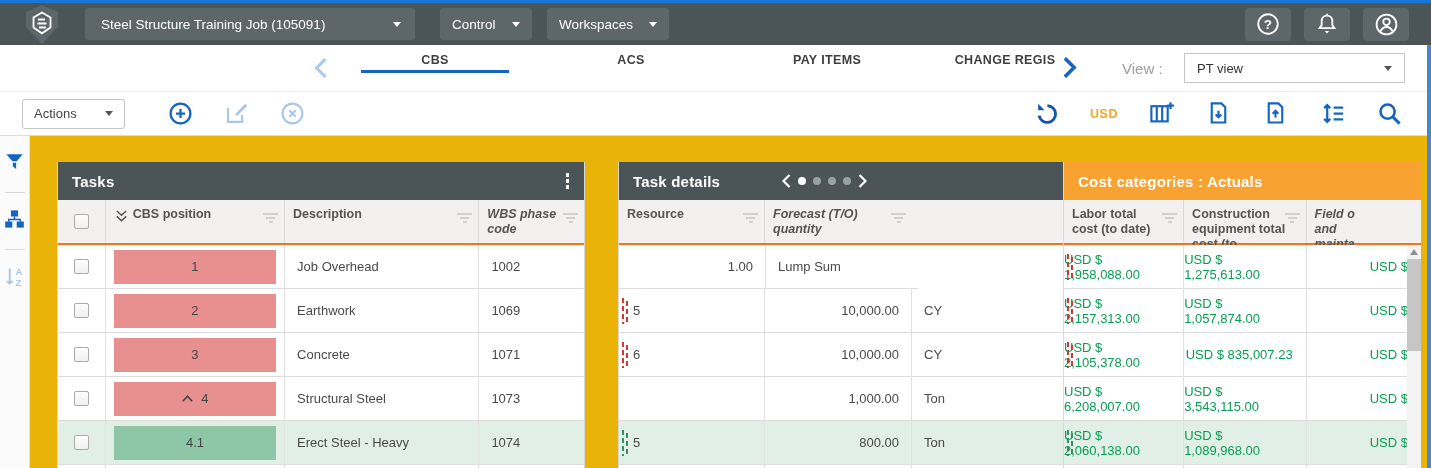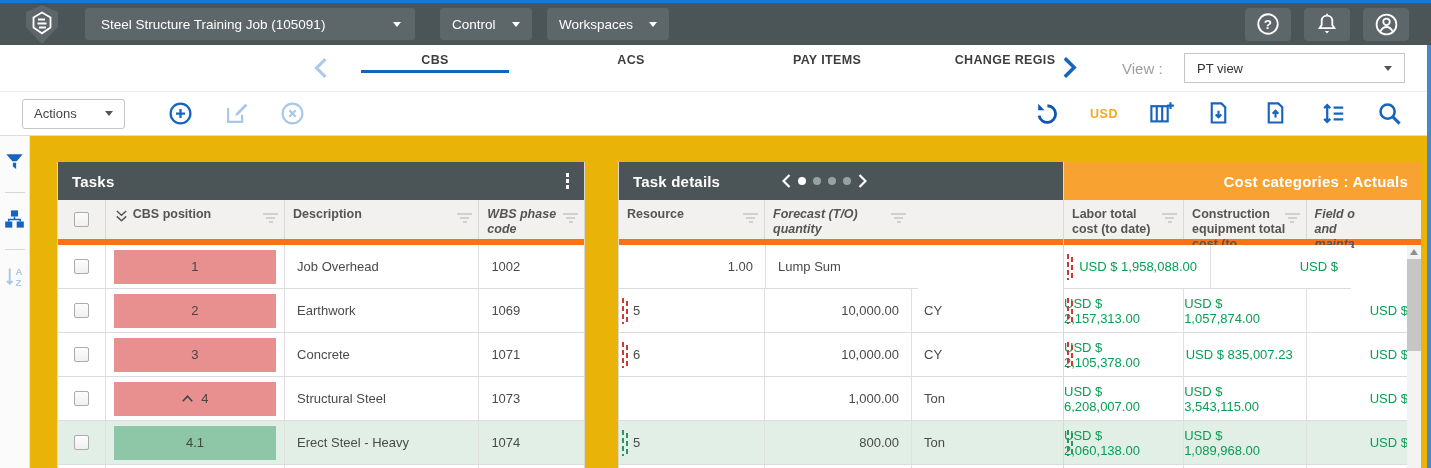--- a/index.html
+++ b/index.html
@@ -63,30 +63,30 @@
   .rail .ric { margin-top:14px; cursor:pointer; }
   .rail .rdiv { width:20px; height:1px; background:#d8d8d8; margin-top:14px; }
 
   
   .panel { position:absolute; top:162px; height:306px; overflow:hidden; background:#fff;
            border-left:1px solid #d9d9d9; border-right:1px solid #d9d9d9; }
   .panel.tasks   { left:57px;   width:528px; }
   .panel.details { left:602px;  width:527px;margin-left:16px; }
   .panel.cost    { left:1063px; width:358px; border-right:none; }
   .phead { height:38px; background:#4b5457; display:flex; align-items:center; padding:0 13px 0 14px; }
-  .phead.orange { background:#f8a232;justify-content:flex-end; }
+  .phead.orange { background:#f8a232; }
   .ptitle { color:#fff; font-size:15px; font-weight:600; letter-spacing:.2px; }
   .kebab { margin-left:auto; display:flex; flex-direction:column; gap:2.5px; cursor:pointer; padding:4px 2px; }
   .kebab i { width:3.5px; height:3.5px; background:#fff; display:block; }
   .pager { display:flex; align-items:center; gap:7px; margin-left:62px; }
   .pager .pchev { cursor:pointer; display:flex; }
   .pager .dot { width:8px; height:8px; border-radius:50%; background:#98a0a3; cursor:pointer; }
   .pager .dot.on { background:#fff; }
 
-  .cols { display:flex; height:45px; background:#f2f1ef; border-bottom:6px solid #f97316; }
+  .cols { display:flex; height:45px; background:#f2f1ef; border-bottom:2px solid #f97316; }
   .col { position:relative; border-right:1px solid #d9d9d9; padding:7px 20px 4px 8px;
          font-size:12.5px; font-weight:700; color:#555; line-height:1.18; }
   .col:last-child { border-right:none;font-style:italic; }
   .flt { position:absolute; right:6px; top:13px; width:15px; cursor:pointer; }
   .flt i { display:block; height:2px; background:#d0d0d0; margin:0 auto 2px; }
   .flt i:nth-child(1){ width:15px; } .flt i:nth-child(2){ width:9px; } .flt i:nth-child(3){ width:4px; }
   .col.cb { padding:0; display:flex; align-items:center; justify-content:center; }
   .col.pos { display:flex; align-items:flex-start; gap:4px; }
 
   .row { display:flex; height:44px; }
@@ -538,20 +538,21 @@
     </div>
 
     <div class="row">
       <div class="cell money w-lab">
         <span class="marker">
             <i></i>
             <i></i>
           </span>
         <span>USD $ 1,958,088.00</span>
       </div>
+      <div class="cell money w-eq">USD $ 1,275,613.00</div>
       <div class="cell money w-fld">USD $</div>
     </div>
     <div class="row">
       <div class="cell money w-lab">
         <span class="marker">
             <i></i>
             <i></i>
           </span>
         <span>USD $ 2,157,313.00</span>
       </div>

